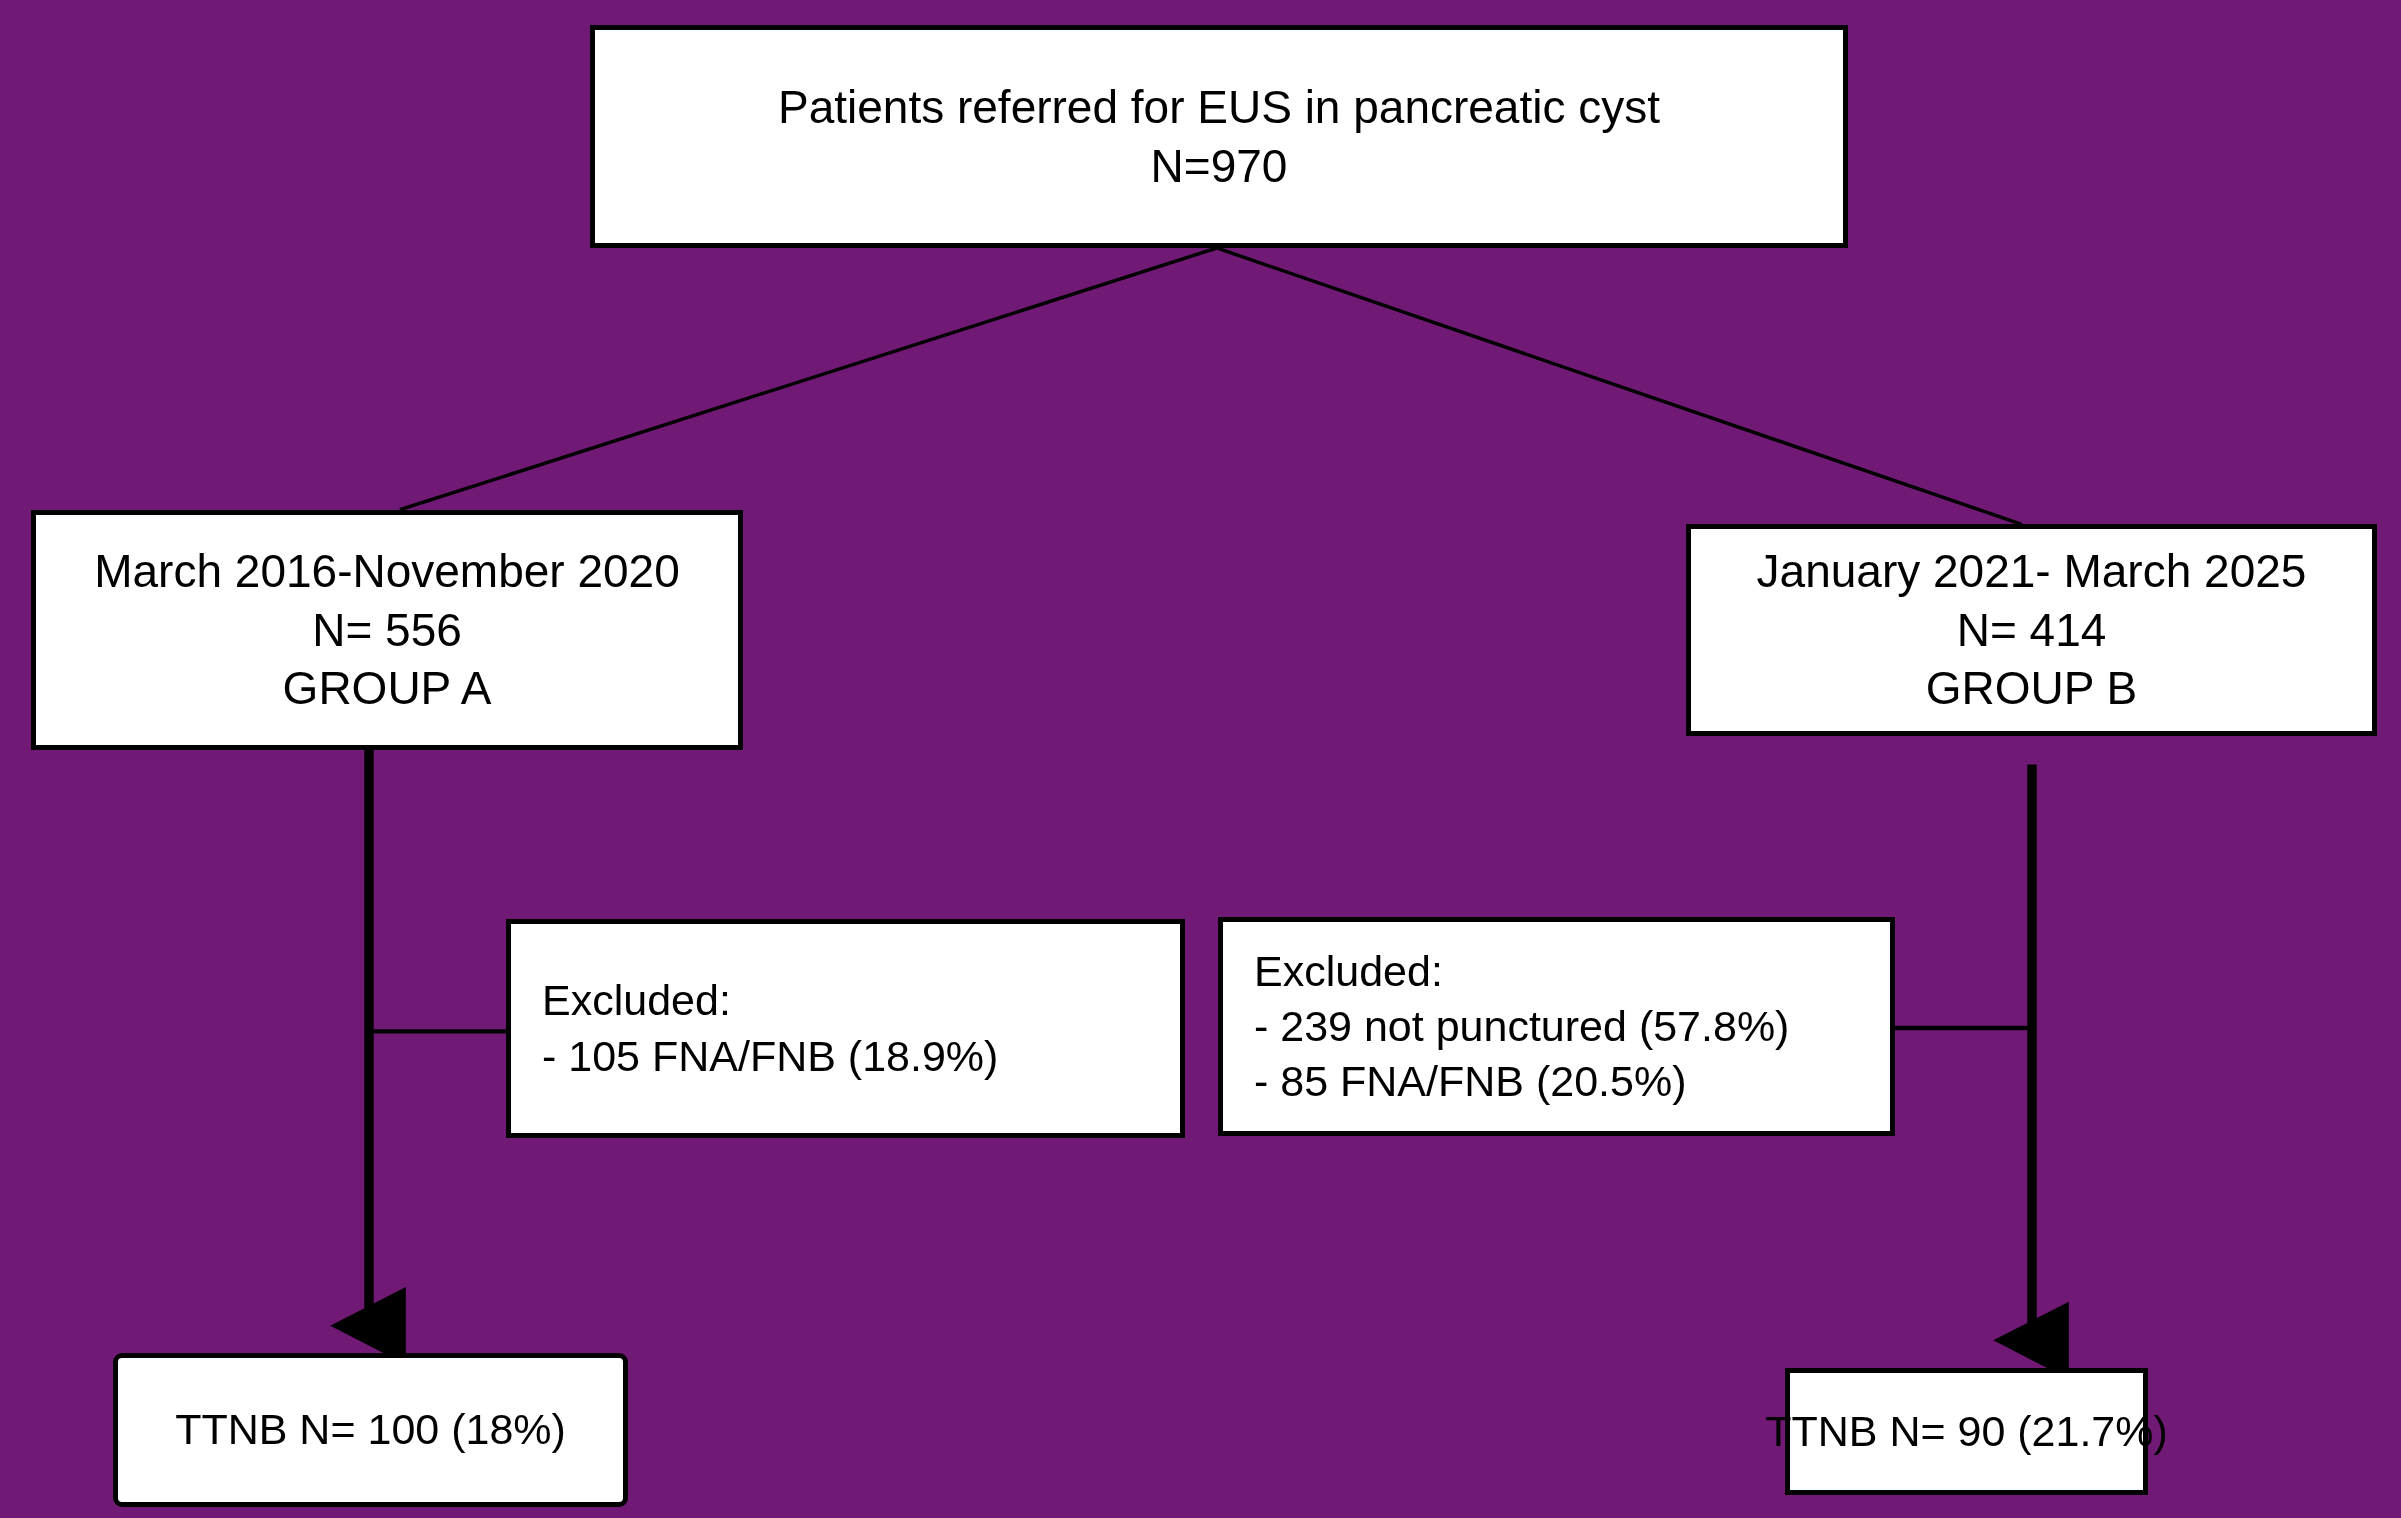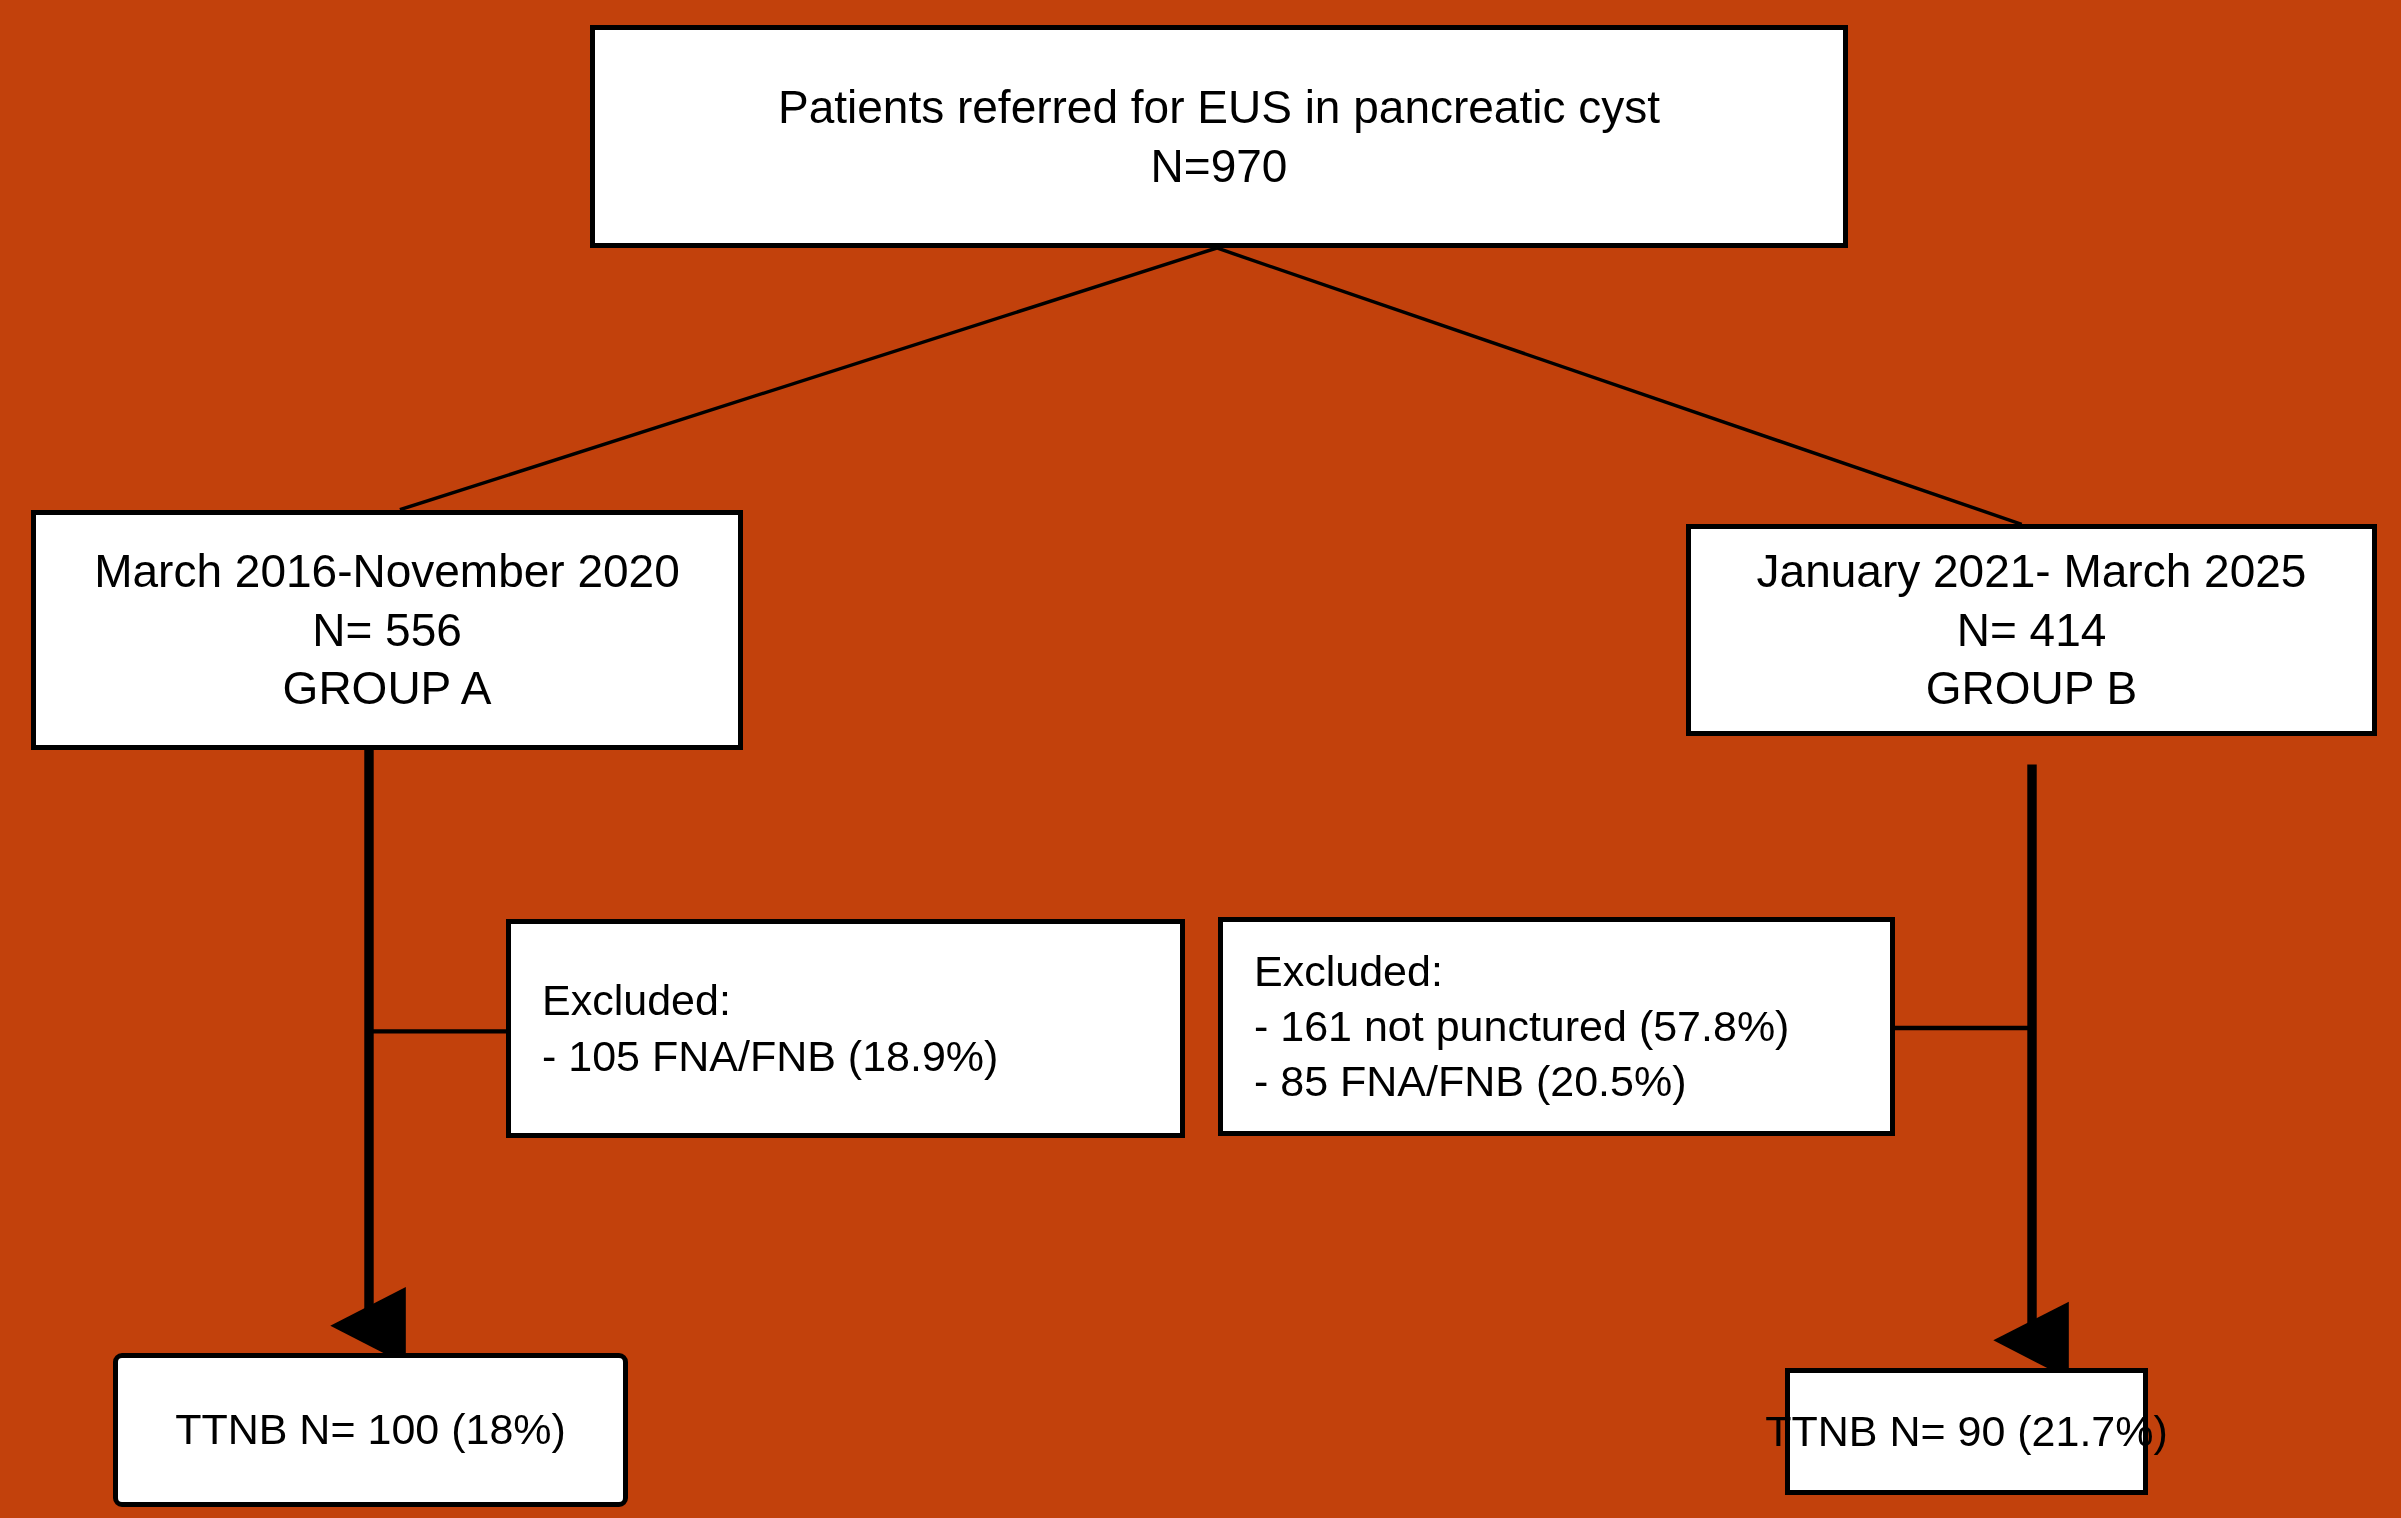--- a/index.html
+++ b/index.html
@@ -10,21 +10,21 @@
   body {
     width: 2401px;
     height: 1518px;
     font-family: "Liberation Sans", sans-serif;
     overflow: hidden;
   }
   #flowchart-root {
     position: relative;
     width: 2401px;
     height: 1518px;
-    background: #c2410c;
+    background: #701a75;
   }
   svg.connectors {
     position: absolute;
     top: 0;
     left: 0;
     width: 2401px;
     height: 1518px;
     pointer-events: none;
   }
   .node {
@@ -119,21 +119,21 @@
     <span class="line">GROUP B</span>
   </div>
 
   <div class="node lefted" id="node-excluded-a">
     <span class="line">Excluded:</span>
     <span class="line">- 105 FNA/FNB (18.9%)</span>
   </div>
 
   <div class="node lefted" id="node-excluded-b">
     <span class="line">Excluded:</span>
-    <span class="line">- 161 not punctured (57.8%)</span>
+    <span class="line">- 239 not punctured (57.8%)</span>
     <span class="line">- 85 FNA/FNB (20.5%)</span>
   </div>
 
   <div class="node centered" id="node-ttnb-a">
     <span class="line">TTNB N= 100 (18%)</span>
   </div>
 
   <div class="node centered" id="node-ttnb-b">
     <span class="line">TTNB N= 90 (21.7%)</span>
   </div>

